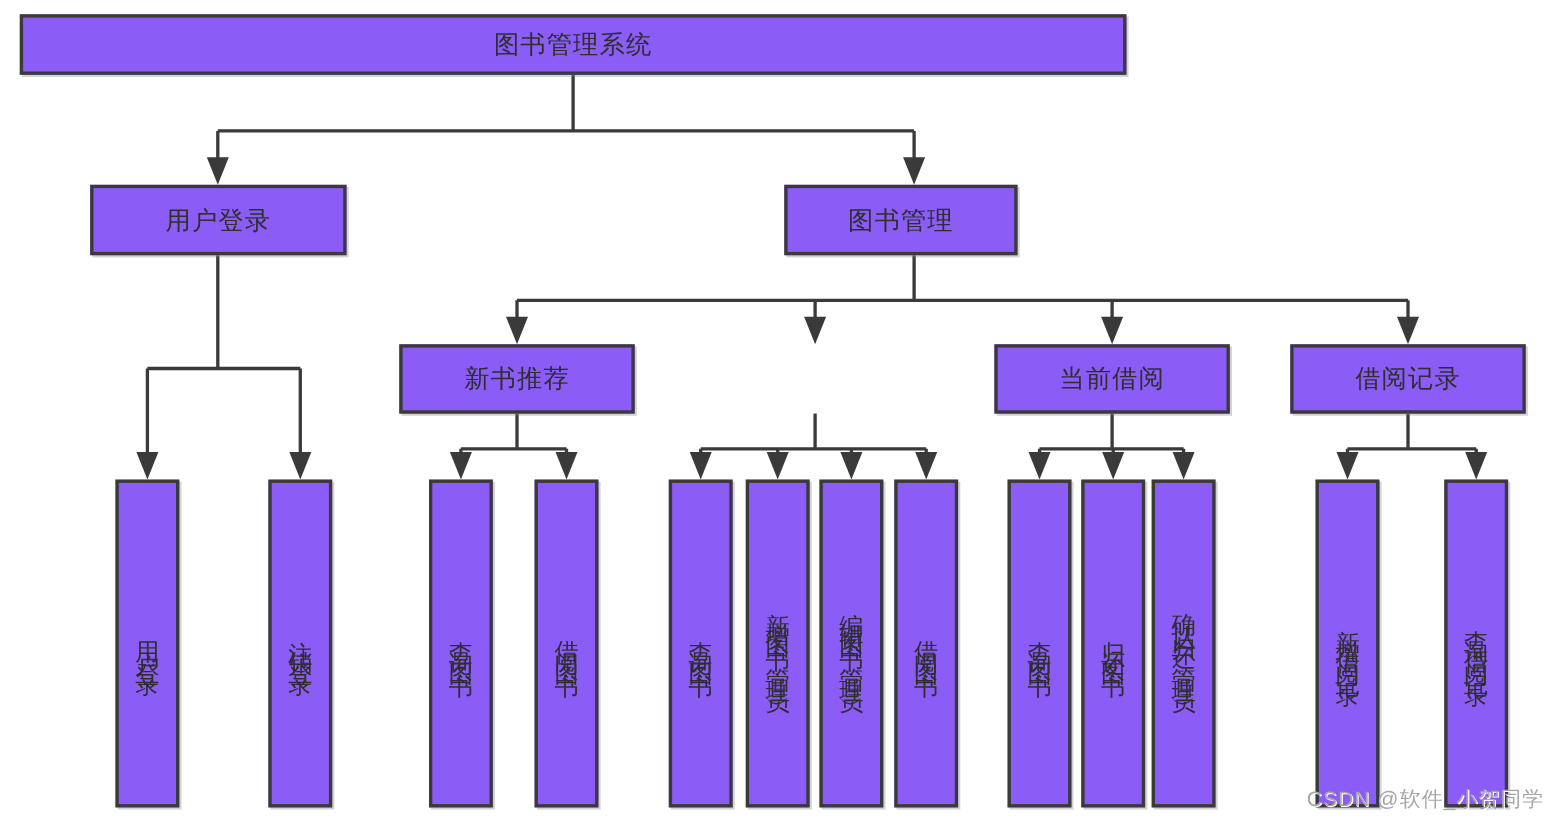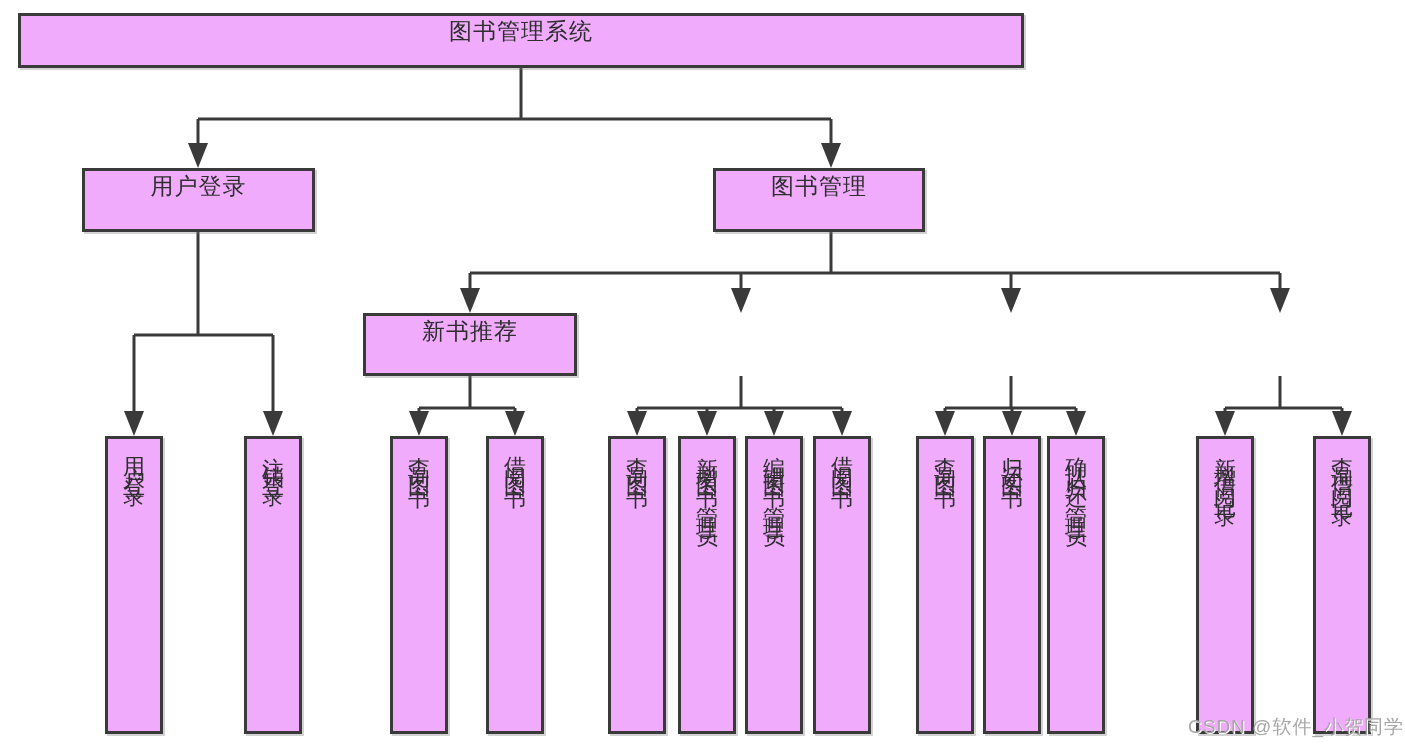--- a/index.html
+++ b/index.html
@@ -9,24 +9,24 @@
     width: 1405px;
     height: 747px;
     background: #ffffff;
     font-family: "Liberation Sans", "DejaVu Sans", sans-serif;
     color: #2e2e2e;
     overflow: hidden;
   }
   .connectors { position: absolute; left: 0; top: 0; }
   .node {
     position: absolute;
-    background: #f0abfc;
+    background: #8b5cf6;
     border: 3px solid #3a3a3a;
     display: flex;
-    align-items: flex-start;
+    align-items: center;
     justify-content: center;
     box-shadow: 2px 2px 0 rgba(130,130,130,0.35);
   }
   .node .label {
     font-size: 23px;
     letter-spacing: 1px;
     white-space: nowrap;
   }
   .node.v .label {
     writing-mode: vertical-rl;
@@ -93,20 +93,26 @@
   <div class="node" style="left:82px;top:168px;width:233px;height:64px">
     <span class="label">用户登录</span>
   </div>
   <div class="node" style="left:713px;top:168px;width:212px;height:64px">
     <span class="label">图书管理</span>
   </div>
 
   <div class="node" style="left:363px;top:313px;width:214px;height:63px">
     <span class="label">新书推荐</span>
   </div>
+  <div class="node" style="left:904px;top:313px;width:214px;height:63px">
+    <span class="label">当前借阅</span>
+  </div>
+  <div class="node" style="left:1173px;top:313px;width:214px;height:63px">
+    <span class="label">借阅记录</span>
+  </div>
 
   <div class="node v" style="left:105px;top:436px;width:58px;height:298px">
     <span class="label">用户登录</span>
   </div>
   <div class="node v" style="left:244px;top:436px;width:58px;height:298px">
     <span class="label">注销登录</span>
   </div>
 
   <div class="node v" style="left:390px;top:436px;width:58px;height:298px">
     <span class="label">查询图书</span>

